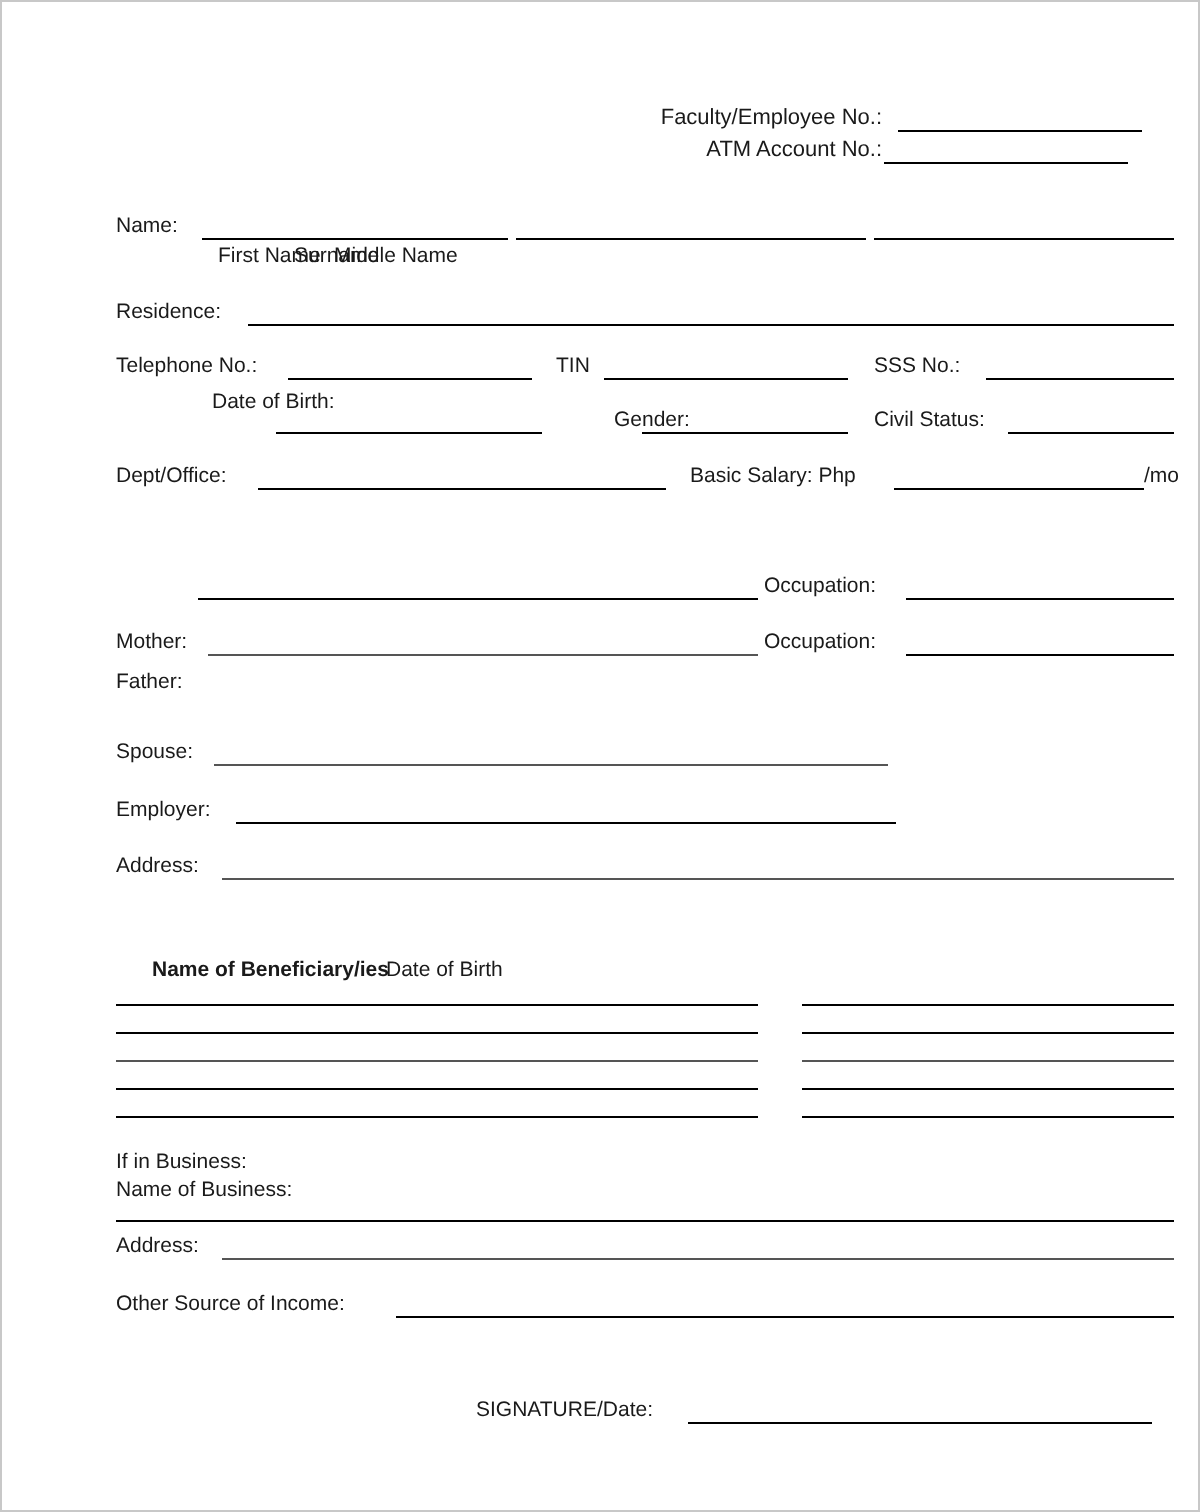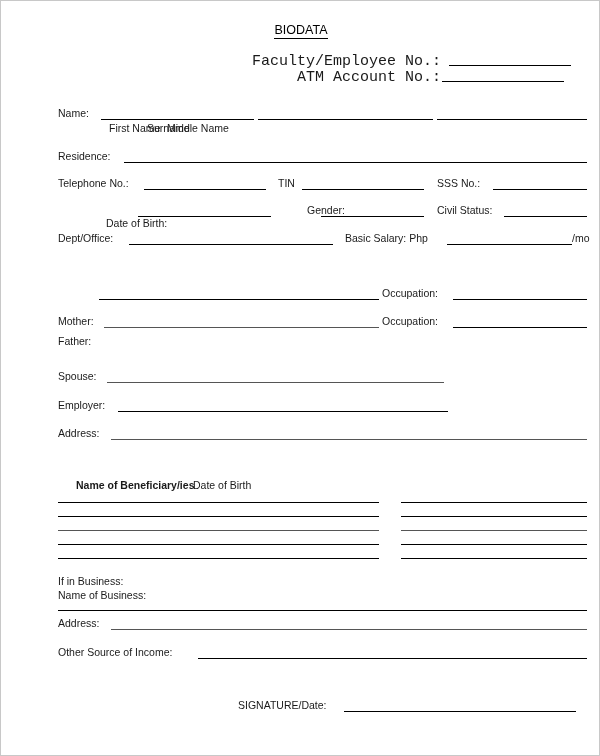--- a/index.html
+++ b/index.html
@@ -55,36 +55,32 @@
   .rule {
     position: absolute;
     height: 0;
     border-bottom: 1px solid #000;
   }
   .rule.soft { border-bottom-color: #555; }
 
   
   .hdr-row {
     position: absolute;
-    font-size: 15px;
+    font-size: 11px;
     color: #1a1a1a;
     white-space: nowrap;
     text-align: right;
-    font-family: Liberation Mono, monospace;
   }
 </style>
 </head>
 <body>
 
 <div class="page">
   <div class="doc">
 
-    <div class="title">
-      <span>BIODATA</span>
-    </div>
 
     <div class="hdr-row" style="left:240px; top:52px; width:200px;">Faculty/Employee No.:</div>
     <div class="rule" style="left:448px; top:64px; width:122px;"></div>
 
     <div class="hdr-row" style="left:240px; top:68px; width:200px;">ATM Account No.:</div>
     <div class="rule" style="left:441px; top:80px; width:122px;"></div>
 
     <div class="t" style="left:57px; top:106px;">Name:</div>
     <div class="rule" style="left:100px; top:118px; width:153px;"></div>
     <div class="rule" style="left:257px; top:118px; width:175px;"></div>
@@ -99,21 +95,21 @@
 
     <div class="t" style="left:57px; top:176px;">Telephone No.:</div>
     <div class="rule" style="left:143px; top:188px; width:122px;"></div>
 
     <div class="t" style="left:277px; top:176px;">TIN</div>
     <div class="rule" style="left:301px; top:188px; width:122px;"></div>
 
     <div class="t" style="left:436px; top:176px;">SSS No.:</div>
     <div class="rule" style="left:492px; top:188px; width:94px;"></div>
 
-    <div class="t" style="left:57px; top:216px;padding-left:48px;">Date of Birth:</div>
+    <div class="t" style="left:57px; top:194px;padding-left:48px;">Date of Birth:</div>
     <div class="rule" style="left:137px; top:215px; width:133px;"></div>
 
     <div class="t" style="left:278px; top:203px;margin-left:28px;">Gender:</div>
     <div class="rule" style="left:320px; top:215px; width:103px;"></div>
 
     <div class="t" style="left:436px; top:203px;">Civil Status:</div>
     <div class="rule" style="left:503px; top:215px; width:83px;"></div>
 
     <div class="t" style="left:57px; top:231px;">Dept/Office:</div>
     <div class="rule" style="left:128px; top:243px; width:204px;"></div>

